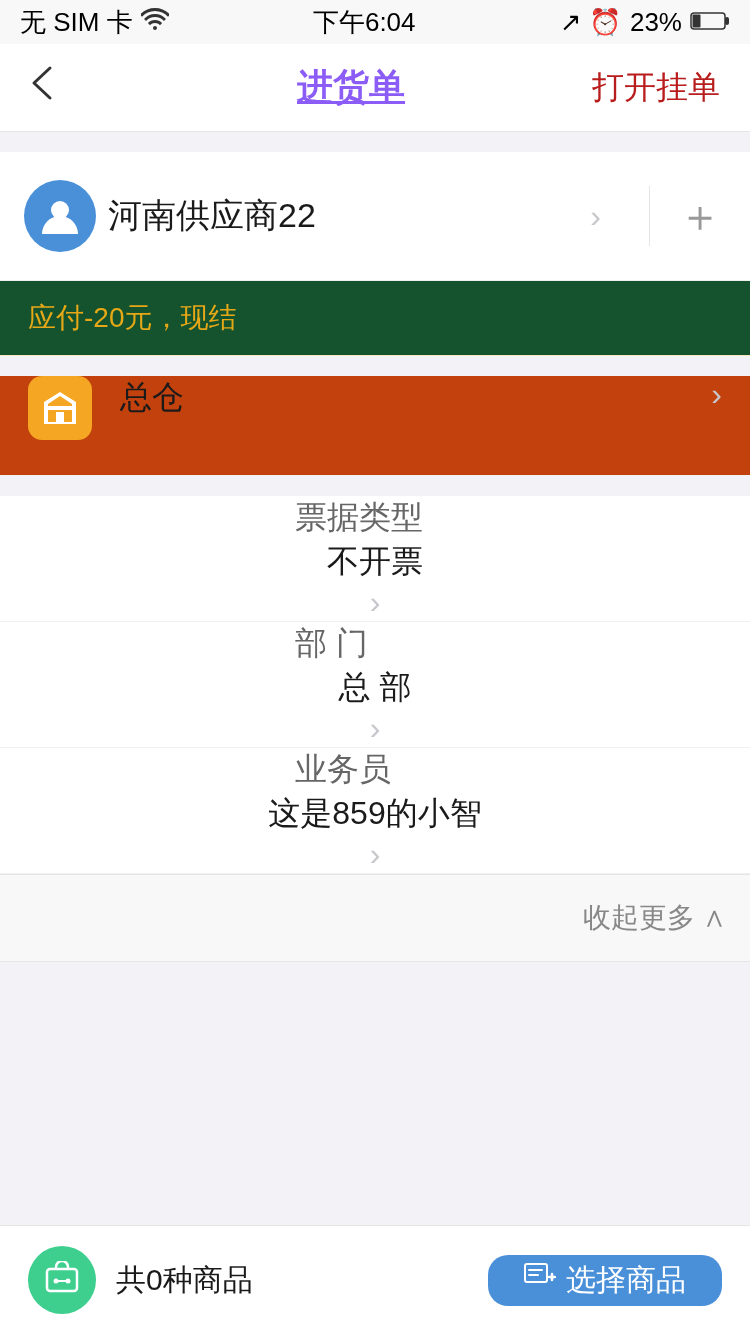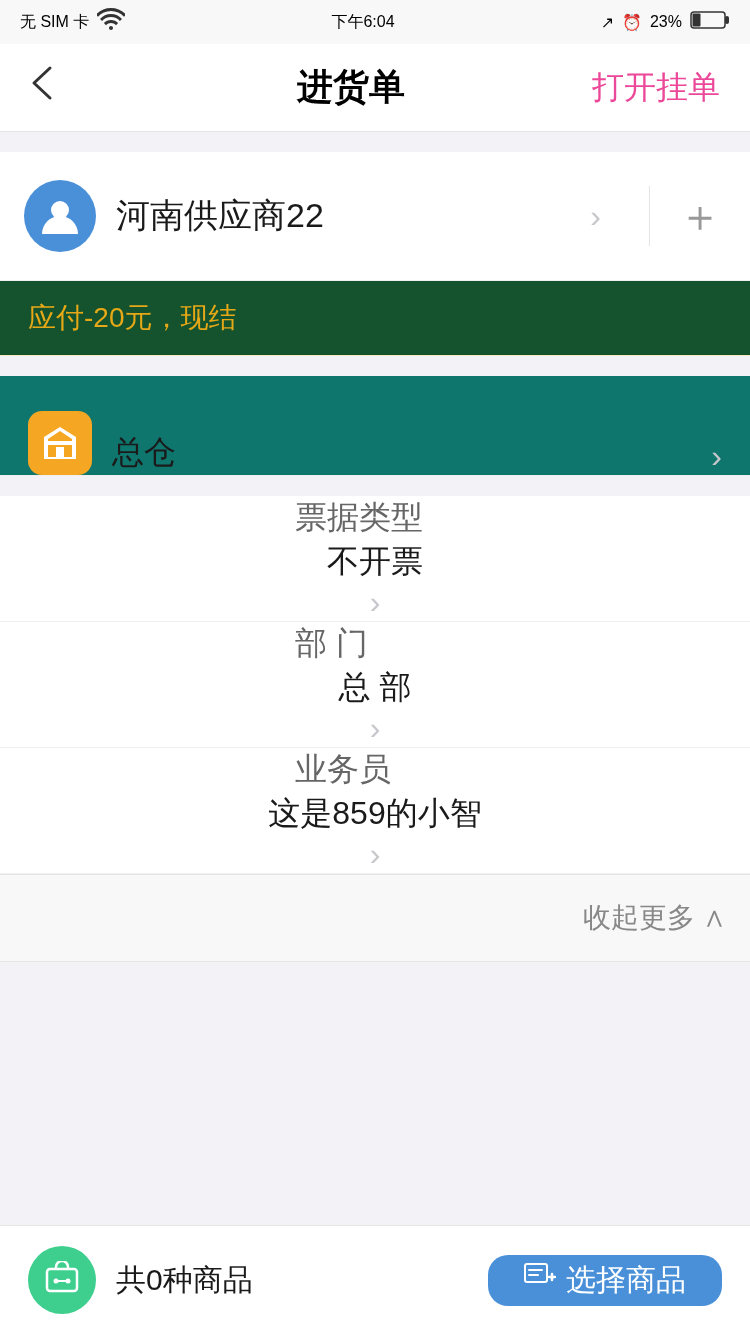--- a/index.html
+++ b/index.html
@@ -14,21 +14,21 @@
 
     
     .status-bar {
       width: 750px;
       height: 44px;
       background: #f8f8f8;
       display: flex;
       align-items: center;
       justify-content: space-between;
       padding: 8px 20px;
-      font-size: 16px;
+      font-size: 26px;
       font-weight: 500;
     }
     .status-left {
       display: flex;
       align-items: center;
       gap: 8px;
     }
     .status-right {
       display: flex;
       align-items: center;
@@ -49,25 +49,26 @@
     }
     .nav-back {
       font-size: 40px;
       color: #333;
       cursor: pointer;
       width: 80px;
     }
     .nav-title {
       font-size: 36px;
       font-weight: 600;
-      color: #000000;
+      color: #8b5cf6;
+      text-decoration: underline;
     }
     .nav-action {
       font-size: 32px;
-      color: #ec4899;
+      color: #b91c1c;
       font-weight: 400;
     }
 
     
     .section-gap {
       height: 20px;
       background: #f2f2f7;
     }
 
     
@@ -75,21 +76,21 @@
       background: #fff;
       display: flex;
       align-items: center;
       border-bottom: 1px solid #f0f0f0;
     }
     .supplier-main {
       flex: 1;
       display: flex;
       align-items: center;
       padding: 28px 24px;
-      gap: 20px;
+      gap: 12px;
     }
     .supplier-avatar {
       width: 72px;
       height: 72px;
       border-radius: 50%;
       background: #4a90d9;
       display: flex;
       align-items: center;
       justify-content: center;
       flex-shrink: 0;
@@ -174,27 +175,28 @@
     .form-value.placeholder {
       color: #c7c7cc;
     }
     .form-chevron {
       color: #c7c7cc;
       font-size: 32px;
     }
 
     
     .warehouse-row {
-      background: #0f766e;
-      display: flex;
-      align-items: flex-end;
+      background: #c2410c;
+      display: flex;
+      align-items: flex-start;
       padding: 0 28px;
       min-height: 100px;
       border-bottom: 1px solid #f0f0f0;
       cursor: pointer;
+      gap: 8px;
     }
 
     
     .collapse-row {
       background: #f8f8f8;
       display: flex;
       align-items: center;
       justify-content: flex-end;
       padding: 24px;
       border-top: 1px solid #e5e5e5;

